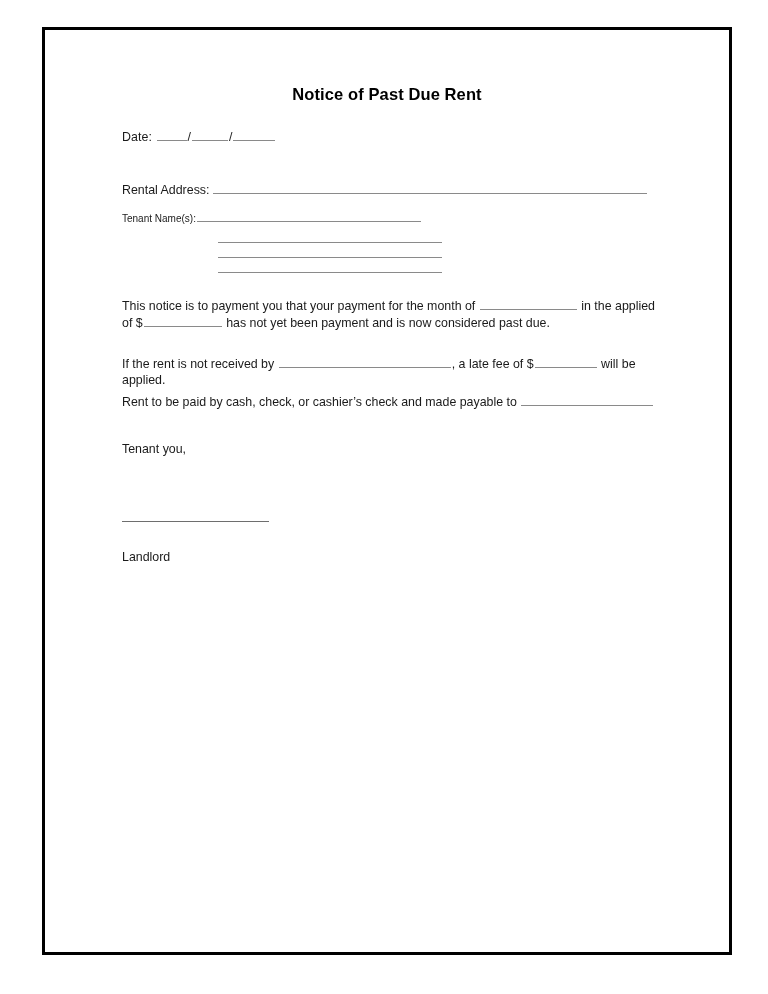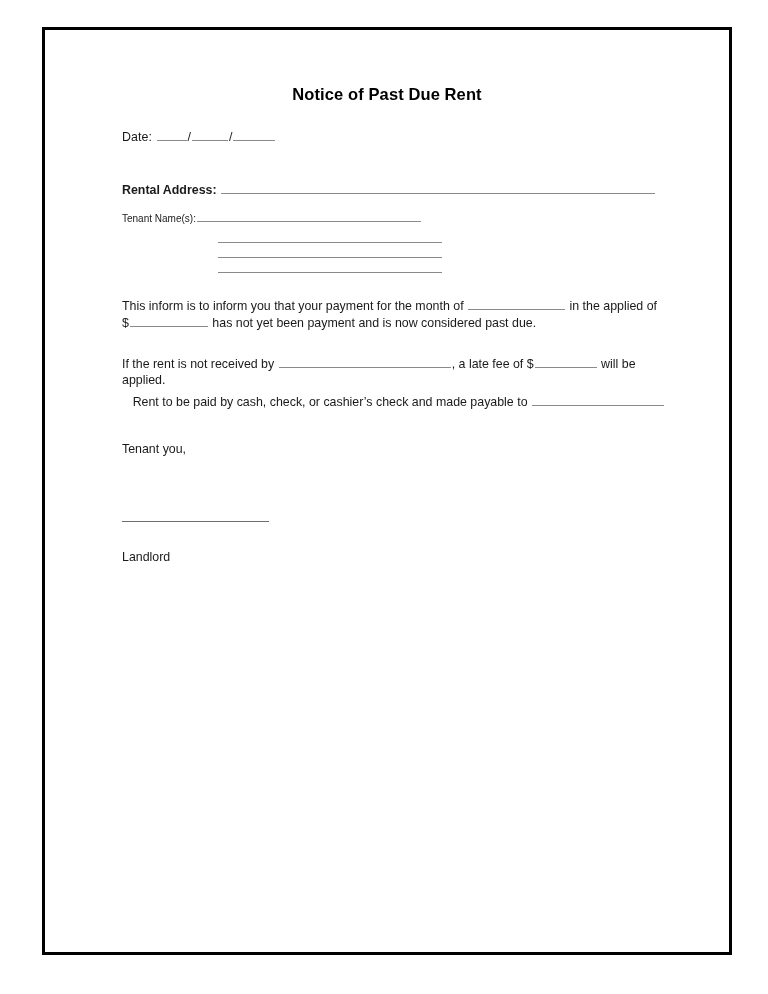--- a/index.html
+++ b/index.html
@@ -73,21 +73,20 @@
   .blank-d3 { width: 42px; }
   .slash { padding: 0 0px; }
 
   
   .addr-row {
     position: absolute;
     left: 0;
     top: 152px;
     font-size: 12.4px;
     white-space: nowrap;
-    font-weight: bold;
   }
   .addr-row .blank-addr {
     width: 434px;
     margin-left: 4px;
   }
 
   
   .tenant-row {
     position: absolute;
     left: 0;
@@ -114,21 +113,21 @@
   .para {
     position: absolute;
     left: 0;
     width: 543px;
     font-size: 12.4px;
     line-height: 15.5px;
     text-align: left;
   }
   .para-1 { top: 268px; }
   .para-2 { top: 326px; }
-  .para-3 { top: 364px; text-align: right; }
+  .para-3 { top: 364px; }
 
   .blank-month  { width: 97px; }
   .blank-amount { width: 78px; }
   .blank-date2  { width: 172px; }
   .blank-fee    { width: 62px; }
   .blank-payee  { width: 132px; }
 
   
   .thanks {
     position: absolute;
@@ -171,21 +170,21 @@
     </div>
 
     <div class="tenant-row">
       <span>Tenant Name(s):</span><span class="blank blank-tenant"></span>
     </div>
     <div class="tenant-extra l2"></div>
     <div class="tenant-extra l3"></div>
     <div class="tenant-extra l4"></div>
 
     <div class="para para-1">
-      <span>This inform is to inform you that your payment for the month of</span>
+      <span>This notice is to payment you that your payment for the month of</span>
       <span class="blank blank-month"></span>
       <span>in the applied of</span>
       <span>$</span><span class="blank blank-amount"></span>
       <span>has not yet been payment and is now considered past due.</span>
     </div>
 
     <div class="para para-2">
       <span>If the rent is not received by</span>
       <span class="blank blank-date2"></span><span>, a late fee of $</span><span class="blank blank-fee"></span>
       <span>will be applied.</span>

